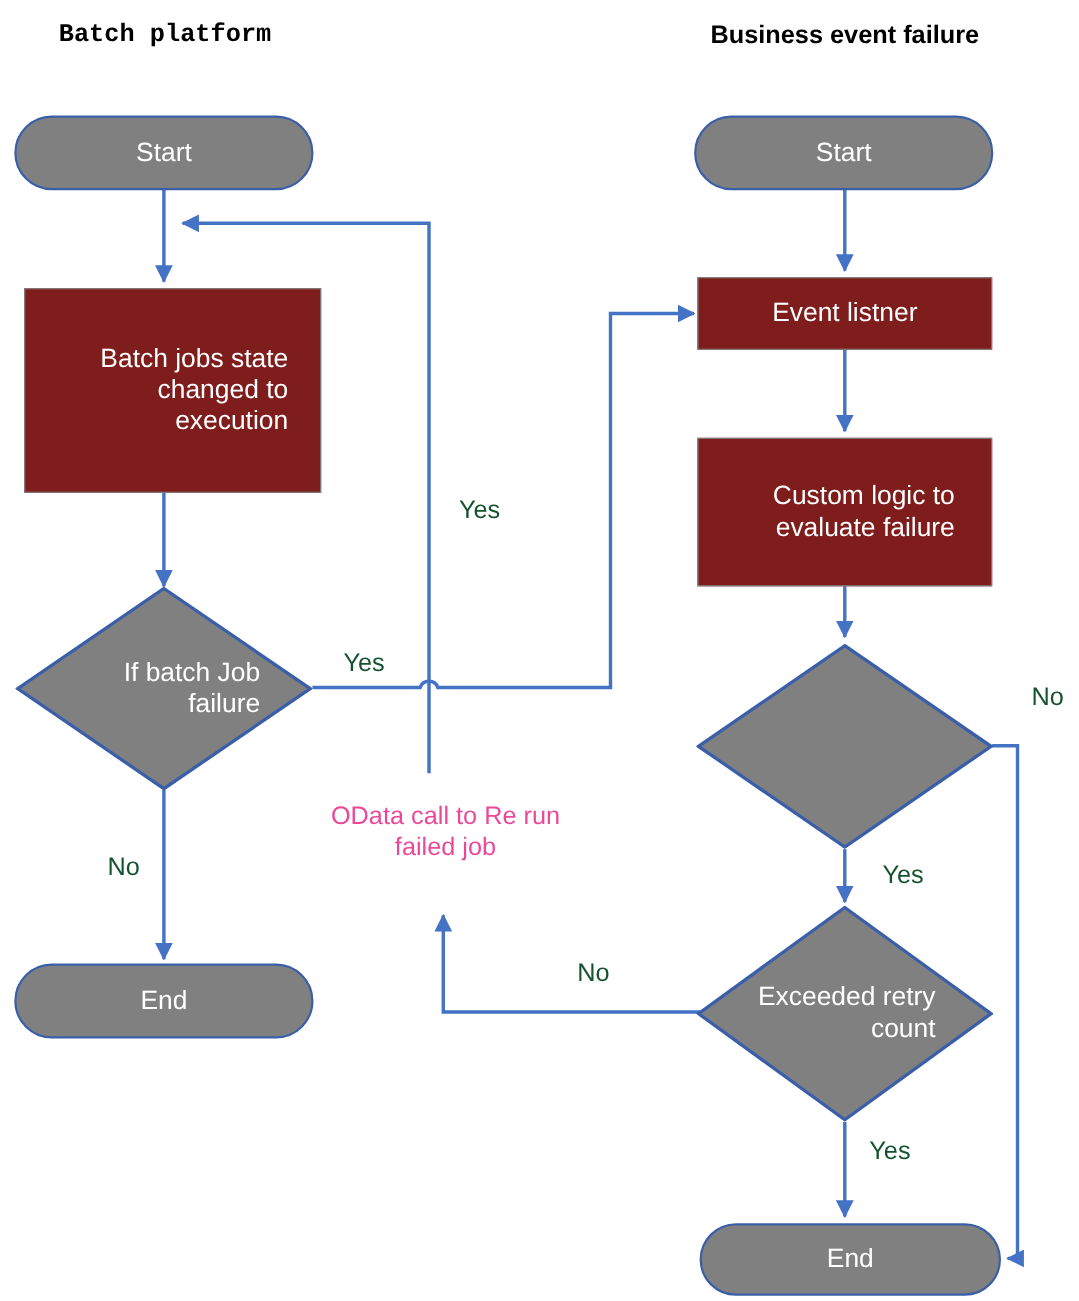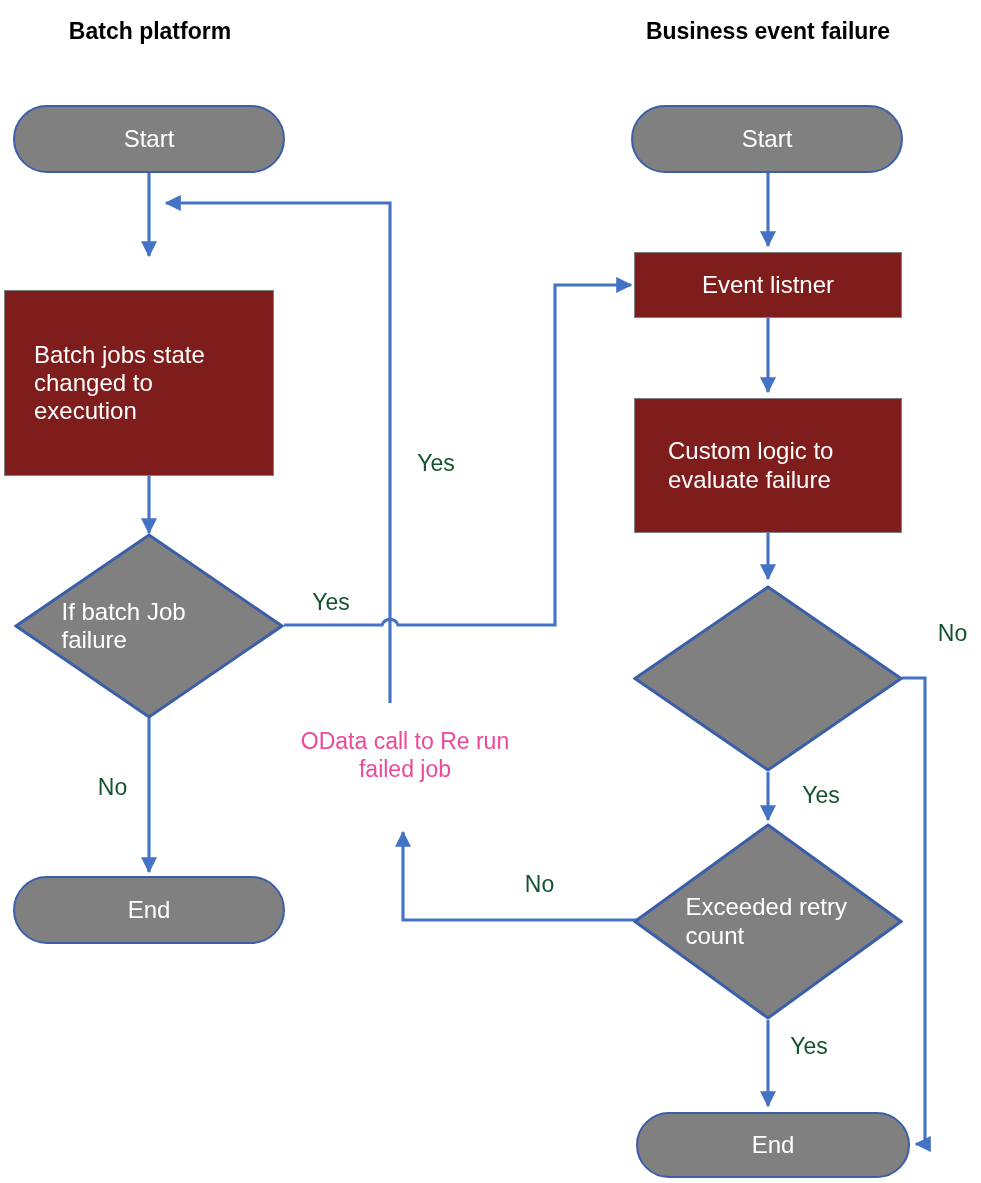--- a/index.html
+++ b/index.html
@@ -33,21 +33,21 @@
     color: #000000;
     text-align: center;
     white-space: nowrap;
   }
   .node {
     position: absolute;
     box-sizing: border-box;
     display: flex;
     align-items: center;
     justify-content: center;
-    text-align: left;
+    text-align: right;
     color: #ffffff;
     font-size: 24px;
     line-height: 1.18;
   }
   .node.process {
     background: #7f1d1d;
     border: 1px solid #808080;
   }
   .node.terminator {
     background: #808080;
@@ -115,29 +115,29 @@
       <path d="M 902 678 L 925 678 L 925 1144 L 916 1144" marker-end="url(#arrow)"></path>
 
       <path d="M 768 772 L 768 820" marker-end="url(#arrow)"></path>
 
       <path d="M 637 920 L 403 920 L 403 832" marker-end="url(#arrow)"></path>
 
       <path d="M 768 1020 L 768 1106" marker-end="url(#arrow)"></path>
     </g>
   </svg>
 
-  <div class="lane-title" style="left:14px; top:18px; width:272px;">Batch platform</div>
+  <div class="lane-title" style="left:14px; top:18px; width:272px;font-family:Liberation Mono, monospace;">Batch platform</div>
 
   <div class="lane-title" style="left:600px; top:18px; width:336px;">Business event failure</div>
 
   <div class="node terminator" style="left:13px; top:105px; width:272px; height:68px;">
     <span>Start</span>
   </div>
 
-  <div class="node process" style="left:4px; top:262px; width:270px; height:186px;margin-top:28px;">
+  <div class="node process" style="left:22px; top:262px; width:270px; height:186px;">
     <span style="display:block; width:210px;">Batch jobs state changed to execution</span>
   </div>
 
   <div class="node decision" style="left:14px; top:533px; width:270px; height:186px;">
     <svg class="dia-shape" viewBox="0 0 270 186" preserveAspectRatio="none" xmlns="http://www.w3.org/2000/svg">
       <polygon points="135,2 268,93 135,184 2,93" fill="#808080" stroke="#3A5FA8" stroke-width="3"></polygon>
     </svg>
     <span class="dia-label" style="display:block; width:175px;">If batch Job failure</span>
   </div>
 

